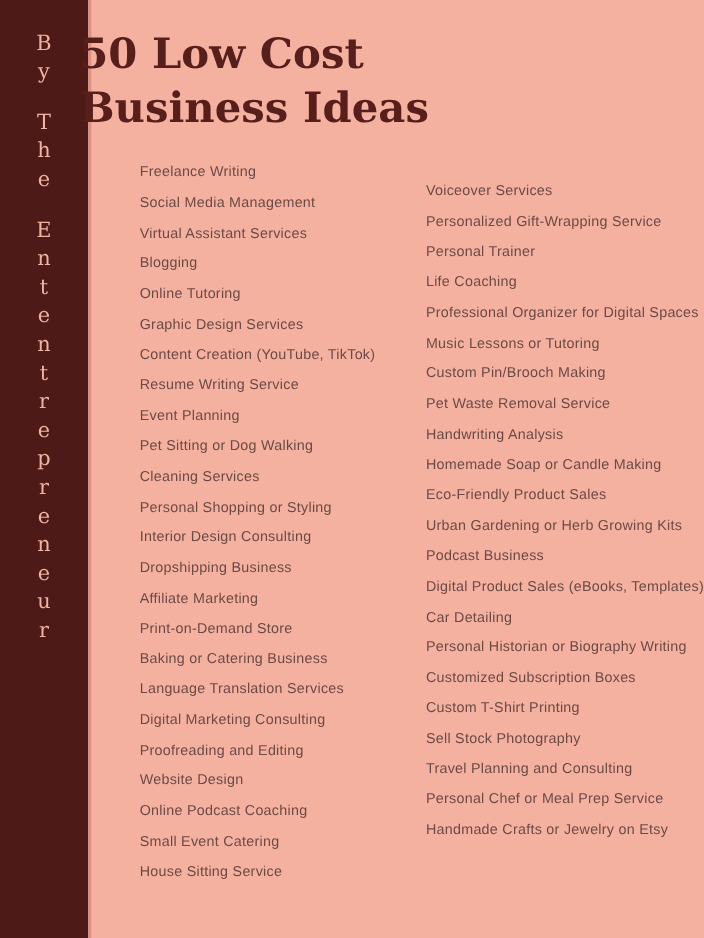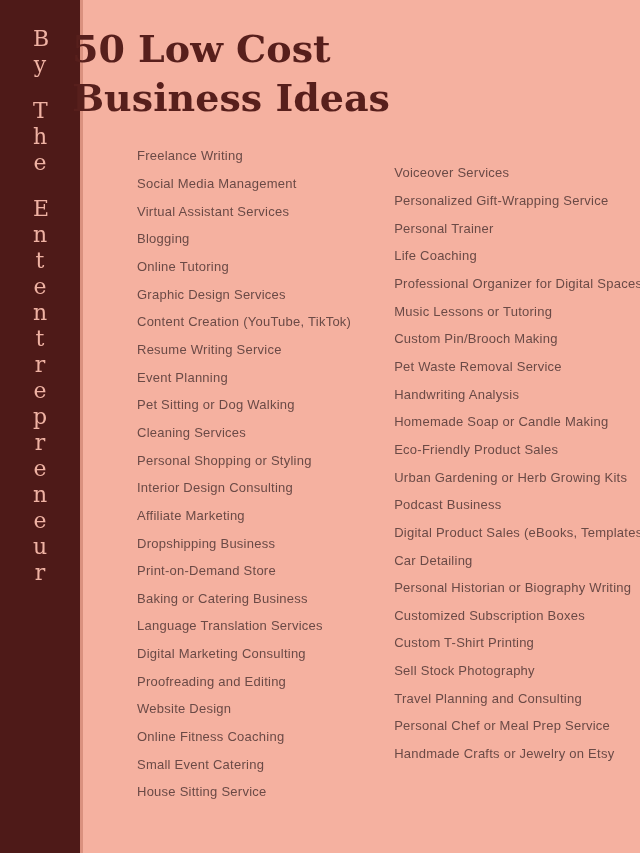--- a/index.html
+++ b/index.html
@@ -30,21 +30,21 @@
     gap: 20px;
     padding-top: 26px;
     box-sizing: border-box;
   }
   .vword {
     width: 14px;
     word-break: break-all;
     text-align: center;
     line-height: 26px;
     font-family: "DejaVu Serif", "Liberation Serif", serif;
-    font-size: 22px;
+    font-size: 19px;
     color: #efb2a3;
   }
 
   
   .content {
     position: absolute;
     left: 80px;
     top: 0;
     width: 560px;
     height: 853px;
@@ -57,21 +57,21 @@
     font-family: "DejaVu Serif", "Liberation Serif", serif;
     font-weight: 700;
     font-size: 38px;
     line-height: 49px;
     color: #571f1c;
   }
 
   .columns {
     position: absolute;
     top: 142px;
-    left: 57px;
+    left: 47px;
     right: 0;
     display: flex;
     gap: 43px;
   }
   .col {
     list-style: none;
     margin: 0;
     padding: 0;
   }
   .col-left  { width: 224px; }
@@ -124,37 +124,37 @@
 
         <li>Pet Sitting or Dog Walking</li>
 
         <li>Cleaning Services</li>
 
         <li>Personal Shopping or Styling</li>
 
 
         <li>Interior Design Consulting</li>
 
+        <li>Dropshipping Business</li>
+
         <li>Affiliate Marketing</li>
 
-        <li>Dropshipping Business</li>
-
         <li>Print-on-Demand Store</li>
 
         <li>Baking or Catering Business</li>
 
         <li>Language Translation Services</li>
 
         <li>Digital Marketing Consulting</li>
 
         <li>Proofreading and Editing</li>
 
         <li>Website Design</li>
 
-        <li>Online Fitness Coaching</li>
+        <li>Online Podcast Coaching</li>
 
         <li>Small Event Catering</li>
 
         <li>House Sitting Service</li>
       </ul>
     <ul class="col col-right">
 
         <li>Voiceover Services</li>
 
 

